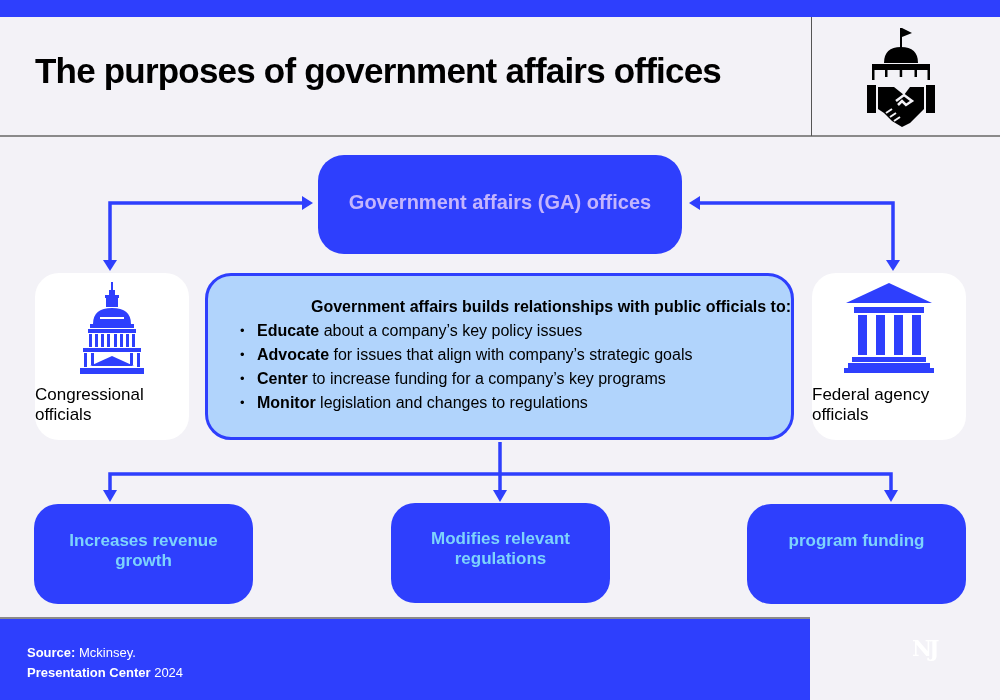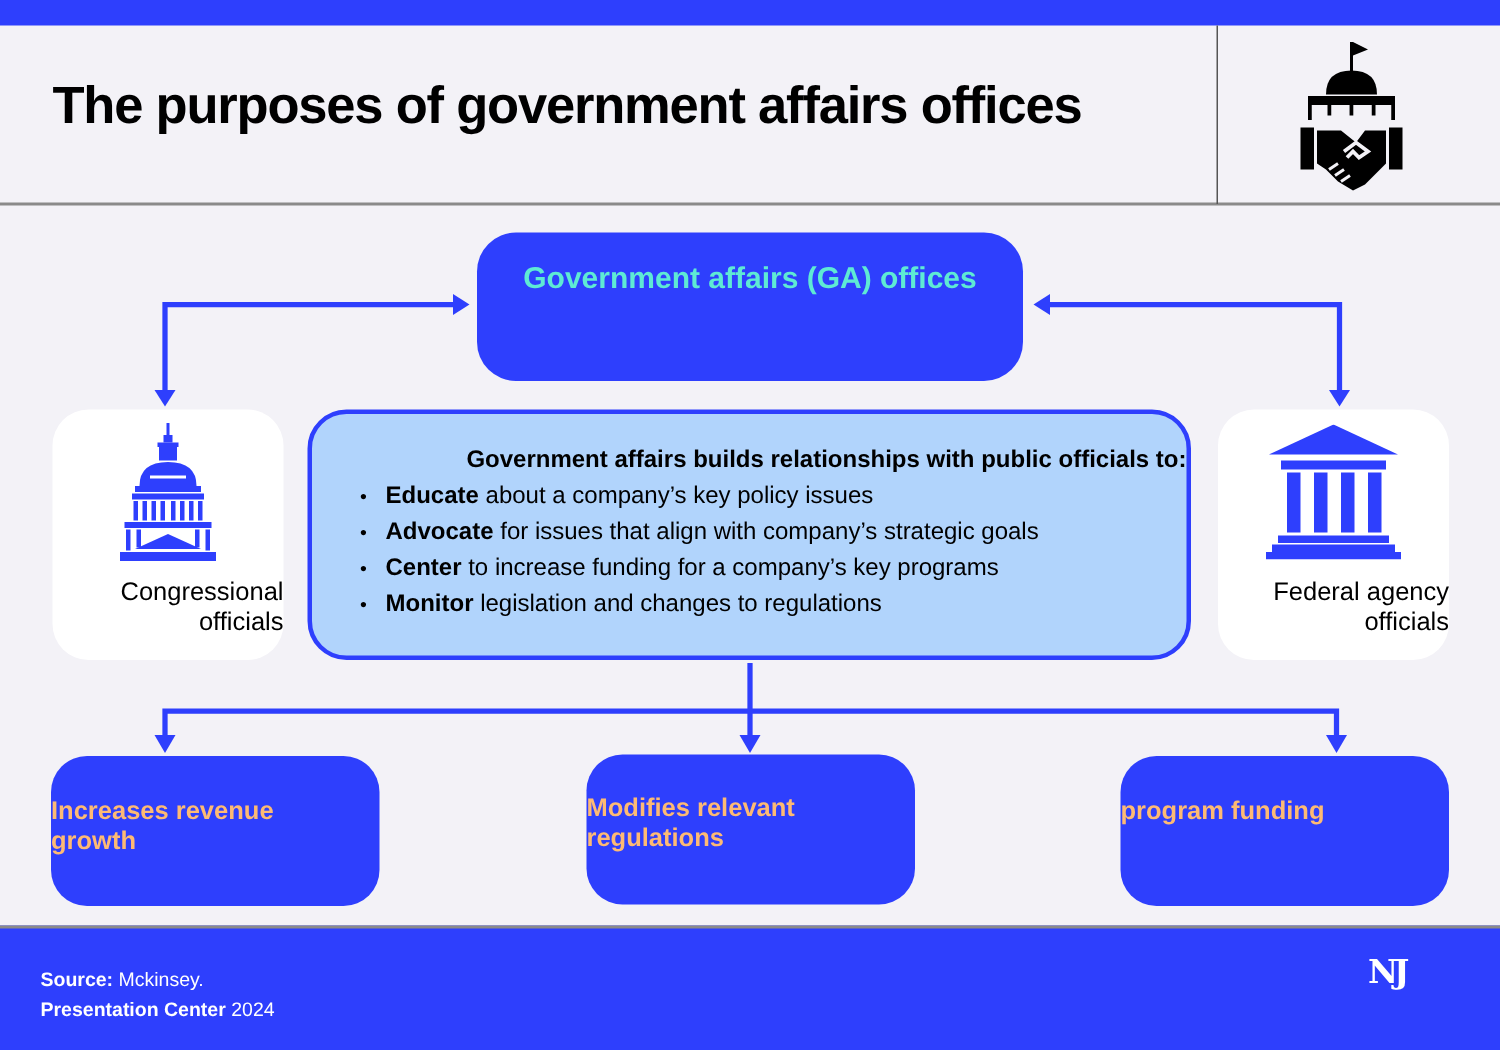--- a/index.html
+++ b/index.html
@@ -6,42 +6,42 @@
   html, body { width: 1000px; height: 700px; overflow: hidden; }
   body { position: relative; background: #f3f2f7; font-family: "Liberation Sans", sans-serif; color: #000; }
   .topbar { position: absolute; left: 0; top: 0; width: 1000px; height: 17px; background: #2e3ffd; }
   .header { position: absolute; left: 0; top: 17px; width: 1000px; height: 120px; border-bottom: 2px solid #8a8a8a; }
   .title { position: absolute; left: 35px; top: 34px; font-size: 35px; font-weight: bold; letter-spacing: -0.8px; white-space: nowrap; }
   .vdivider { position: absolute; left: 811px; top: 0; width: 1px; height: 119px; background: #555; }
   .header-icon { position: absolute; left: 866px; top: 8px; width: 70px; height: 104px; }
 
   .arrows { position: absolute; left: 0; top: 0; width: 1000px; height: 700px; pointer-events: none; }
 
-  .ga-box { position: absolute; left: 318px; top: 155px; width: 364px; height: 99px; background: #2e3ffd; border-radius: 26px; color: #5eead4; font-weight: bold; font-size: 20px; text-align: center; padding-top: 20px; }
+  .ga-box { position: absolute; left: 318px; top: 155px; width: 364px; height: 99px; background: #2e3ffd; border-radius: 26px; color: #c4b5fd; font-weight: bold; font-size: 20px; text-align: center; padding-top: 36px; }
 
-  .side-card { position: absolute; top: 273px; width: 154px; height: 167px; background: #fff; border-radius: 24px; text-align: right; }
+  .side-card { position: absolute; top: 273px; width: 154px; height: 167px; background: #fff; border-radius: 24px; text-align: left; }
   .side-card.left { left: 35px; }
   .side-card.right { left: 812px; }
   .side-card .icon { position: absolute; left: 45px; top: 9px; width: 64px; height: 92px; }
   .side-card.right .icon { left: 32px; top: 10px; width: 90px; height: 90px; }
   .side-card .label { position: absolute; left: 0; right: 0; top: 112px; font-size: 17px; line-height: 20px; }
 
   .center-box { position: absolute; left: 205px; top: 273px; width: 589px; height: 167px; background: #b1d4fc; border: 3px solid #2e3ffd; border-radius: 26px; padding: 22px 0 0 23px; font-size: 16px; }
   .center-box .lead { font-weight: bold; margin-bottom: 3px; text-align: right; }
   .center-box ul { list-style: none; padding-left: 9px; }
   .center-box li { line-height: 24px; position: relative; padding-left: 17px; }
   .center-box li::before { content: "•"; position: absolute; left: 0; top: 0; font-size: 13px; }
   .center-box li b { font-weight: bold; }
 
-  .out-box { position: absolute; top: 504px; width: 219px; height: 100px; background: #2e3ffd; border-radius: 24px; color: #fdba74; font-weight: bold; font-size: 17px; line-height: 20px; padding-top: 27px; }
+  .out-box { position: absolute; top: 504px; width: 219px; height: 100px; background: #2e3ffd; border-radius: 24px; color: #7dd3fc; font-weight: bold; font-size: 17px; line-height: 20px; text-align: center; padding-top: 27px; }
   .out-box.b1 { left: 34px; }
   .out-box.b2 { left: 391px; top: 503px; padding-top: 26px; }
   .out-box.b3 { left: 747px; }
 
-  .footer { position: absolute; left: 0; top: 617px; width: 1000px; height: 83px; background: #2e3ffd; border-top: 2px solid #8a8a8a; color: #fff; }
+  .footer { position: absolute; left: 0; top: 617px; width: 810px; height: 83px; background: #2e3ffd; border-top: 2px solid #8a8a8a; color: #fff; }
   .footer .src { position: absolute; left: 27px; top: 24px; font-size: 13px; line-height: 20px; }
   .footer .src b { font-weight: bold; }
   .footer .logo { position: absolute; left: 912px; top: 16px; font-family: "DejaVu Serif", serif; font-weight: bold; font-size: 22px; letter-spacing: -3px; color: #fff; }
 </style>
 </head>
 <body>
 
 <div class="topbar"></div>
 
 <div class="header">

